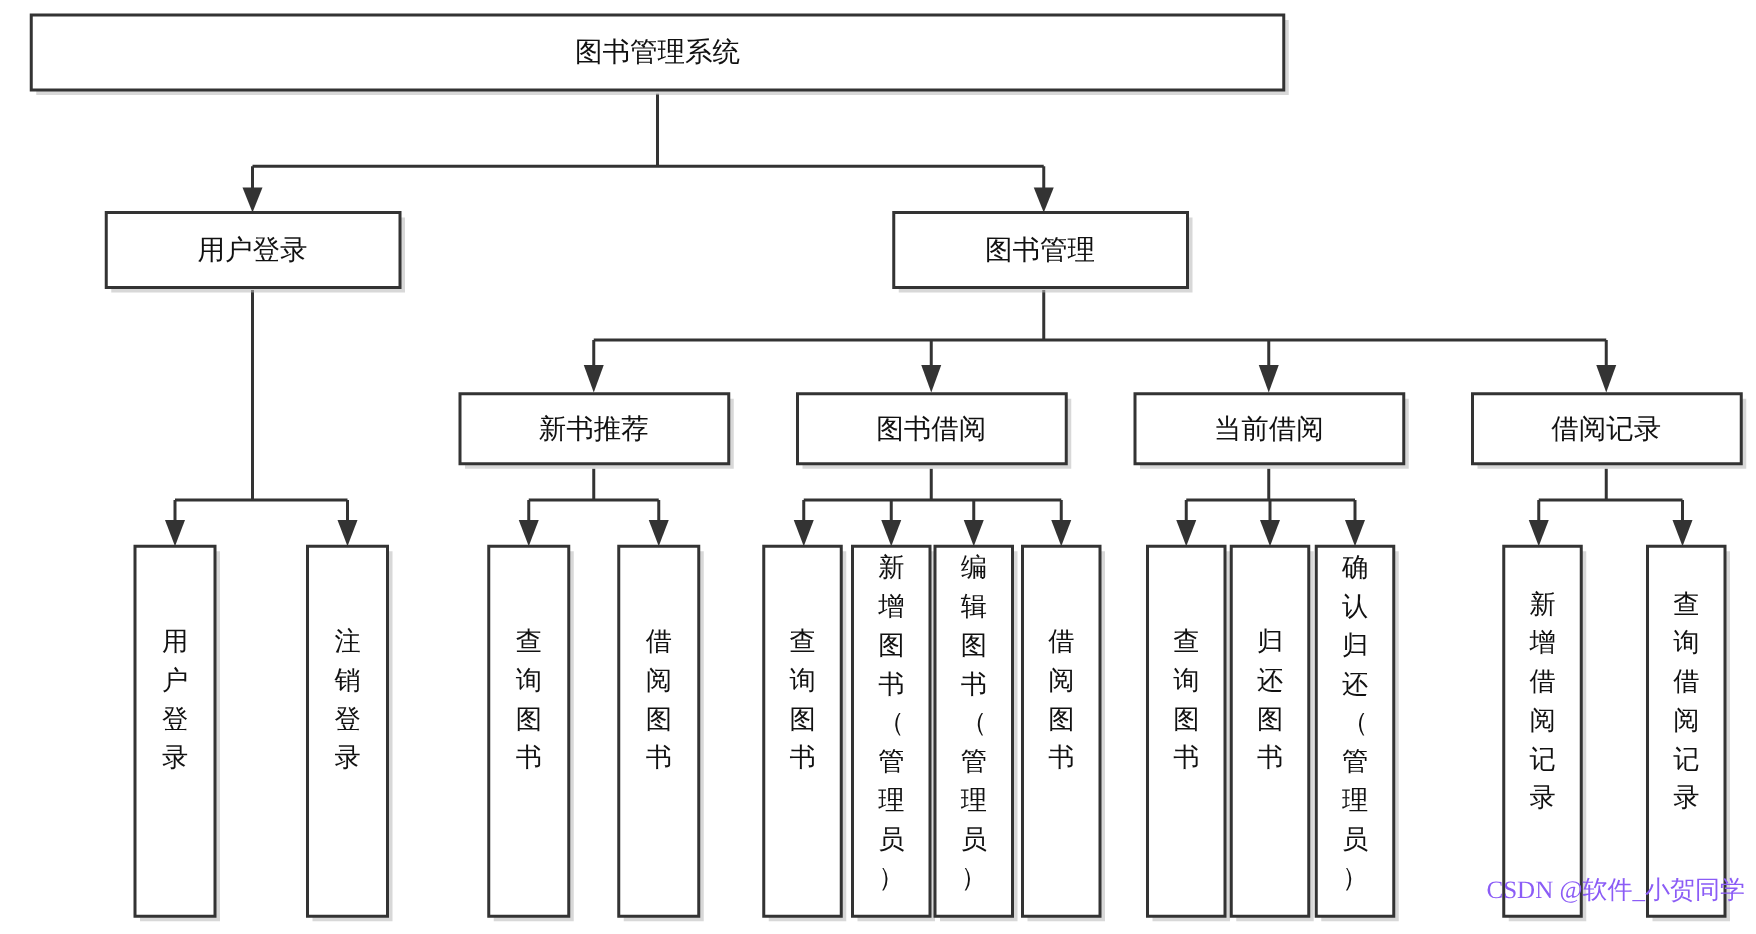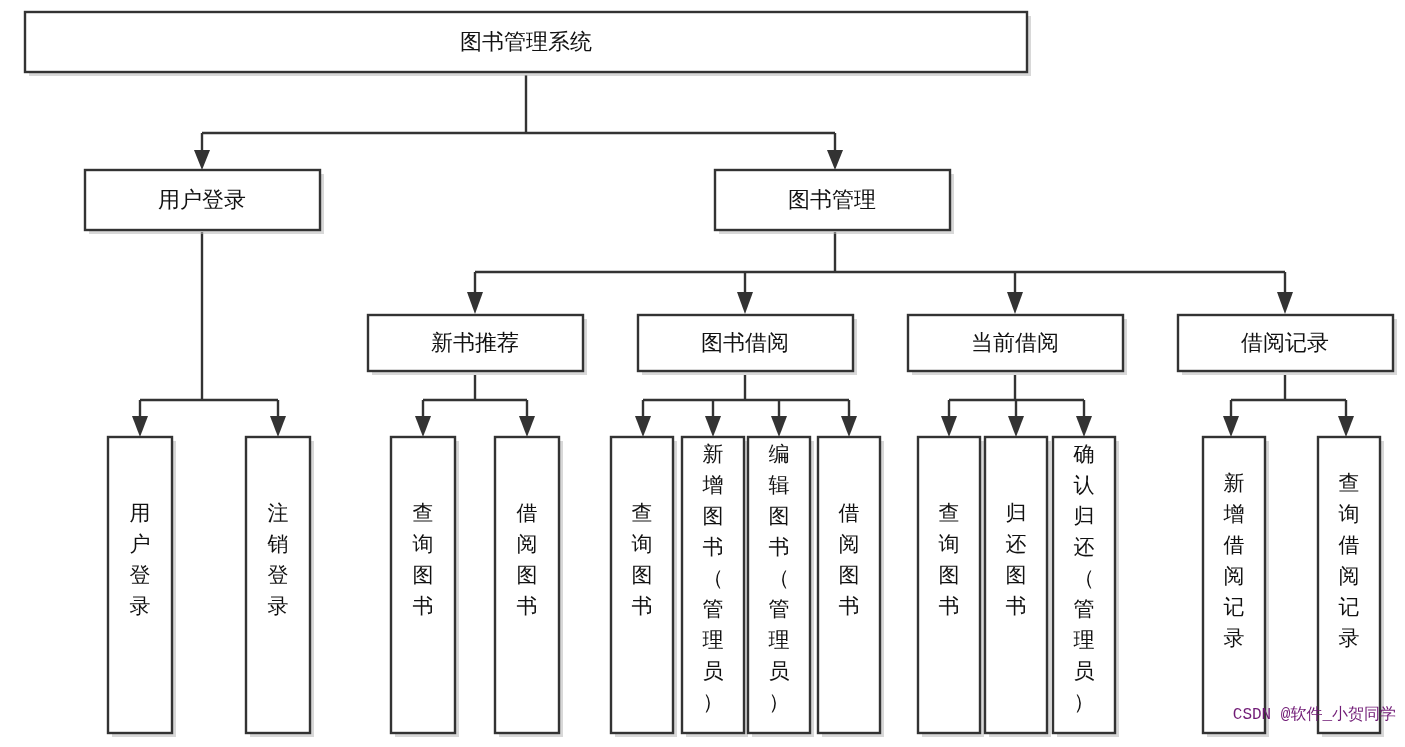--- a/index.html
+++ b/index.html
@@ -48,23 +48,23 @@
   .node-label-v {
     font-family: "DejaVu Sans", "Liberation Sans", sans-serif;
     font-size: 21px;
     fill: #111111;
     text-anchor: middle;
   }
   .watermark {
     position: absolute;
     right: 14px;
     bottom: 6px;
-    font-family: Liberation Mono, monospace;
-    font-size: 16px;
-    color: #701a75;
+    font-family: Liberation Serif, serif;
+    font-size: 20px;
+    color: #8b5cf6;
     white-space: nowrap;
     user-select: none;
   }
 </style>
 </head>
 <body>
 
 <div id="diagram-root">
   <svg width="1405" height="747" viewBox="0 0 1405 747" xmlns="http://www.w3.org/2000/svg">
 

